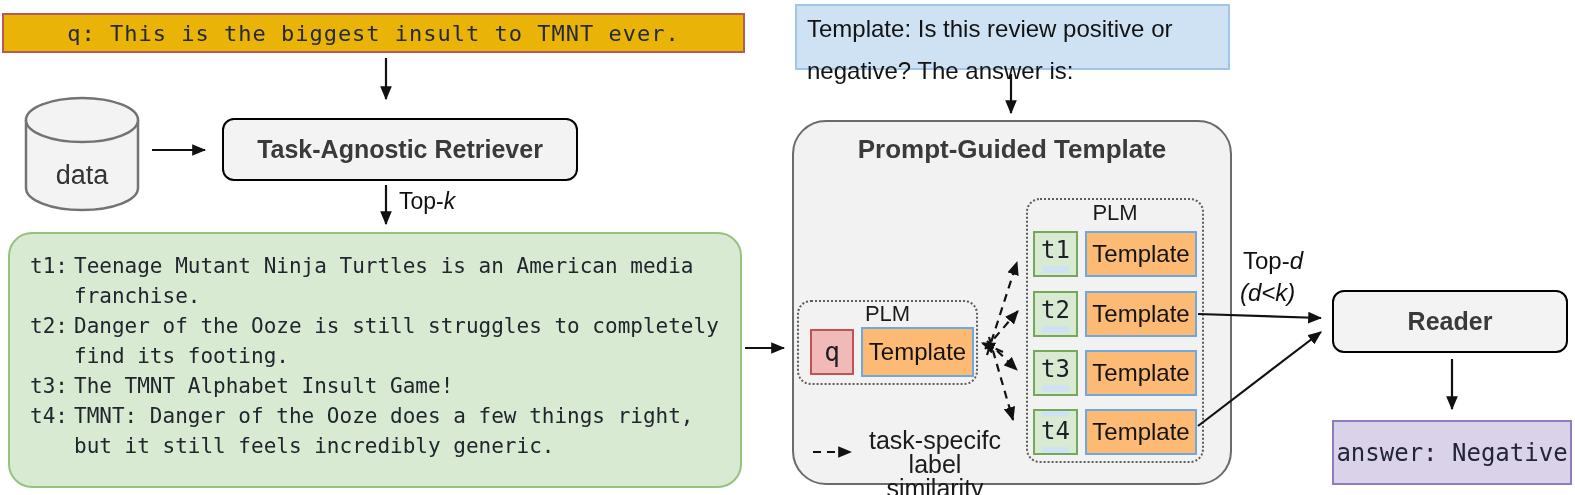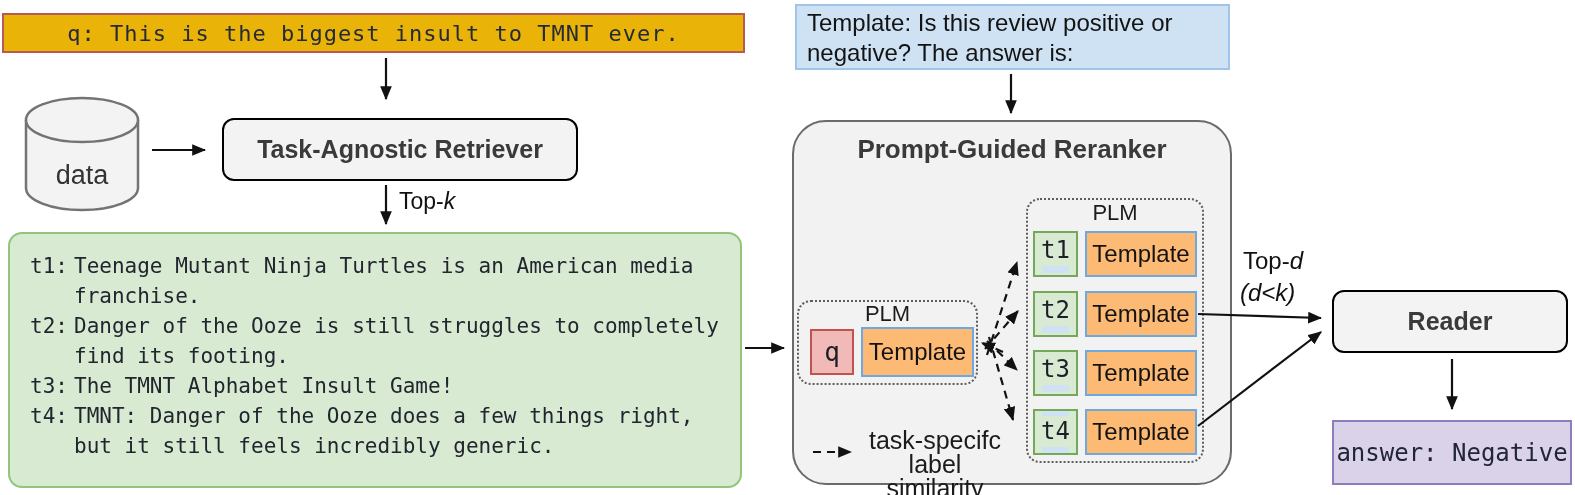--- a/index.html
+++ b/index.html
@@ -35,32 +35,32 @@
 
   
   .lbl { color:#111111; white-space:nowrap; }
   .topk-label { left:399px; top:188px; font-size:23px; }
   .topd-label { left:1243px; top:247px; font-size:24px; }
   .topd-constraint { left:1240px; top:279px; font-size:24px; }
 
   
   .passages-box {
     left:8px; top:232px; width:734px; height:256px;
-    background:#d9ead3; border:2px solid #93c47d; border-radius:14px;
+    background:#d9ead3; border:2px solid #93c47d; border-radius:24px;
     padding:17px 0 0 20px; color:#20252e;
   }
   .passage { display:flex; font-size:21px; line-height:30px; }
   .p-id { width:44px; flex:none; }
   .p-text { width:650px; }
 
   
   .template-prompt-box {
     left:795px; top:4px; width:435px; height:66px;
     background:#cfe2f3; border:2px solid #9fc5e8;
-    padding:2px 8px 0 10px; font-size:24px; line-height:30px; color:#131313;
+    padding:2px 8px 0 10px; font-size:24px; line-height:42px; color:#131313;
   }
 
   
   .reranker-box {
     left:792px; top:120px; width:440px; height:365px;
     background:#f2f2f2; border:2px solid #6b6b6b; border-radius:34px;
   }
   .reranker-title { left:797px; top:134px; width:430px; text-align:center;
     font-weight:bold; font-size:26px; color:#3a3a3a; }
 
@@ -147,21 +147,21 @@
       <span class="p-id">t4:</span>
       <span class="p-text">TMNT: Danger of the Ooze does a few things right, but it still feels incredibly generic.</span>
     </div>
   </div>
 
   <div class="abs template-prompt-box">
     <span>Template: Is this review positive or negative? The answer is:</span>
   </div>
 
   <div class="abs reranker-box"></div>
-  <div class="abs reranker-title">Prompt-Guided Reranker</div>
+  <div class="abs reranker-title">Prompt-Guided Template</div>
 
   <div class="abs plm-dotted plm-left"></div>
   <div class="abs plm-label plm-left-label">PLM</div>
   <div class="abs q-chip mono">q</div>
   <div class="abs tmpl-chip tmpl-chip-left">Template</div>
 
   <div class="abs plm-dotted plm-right"></div>
   <div class="abs plm-label plm-right-label">PLM</div>
 
   <div class="abs cand-chip mono row-0">

